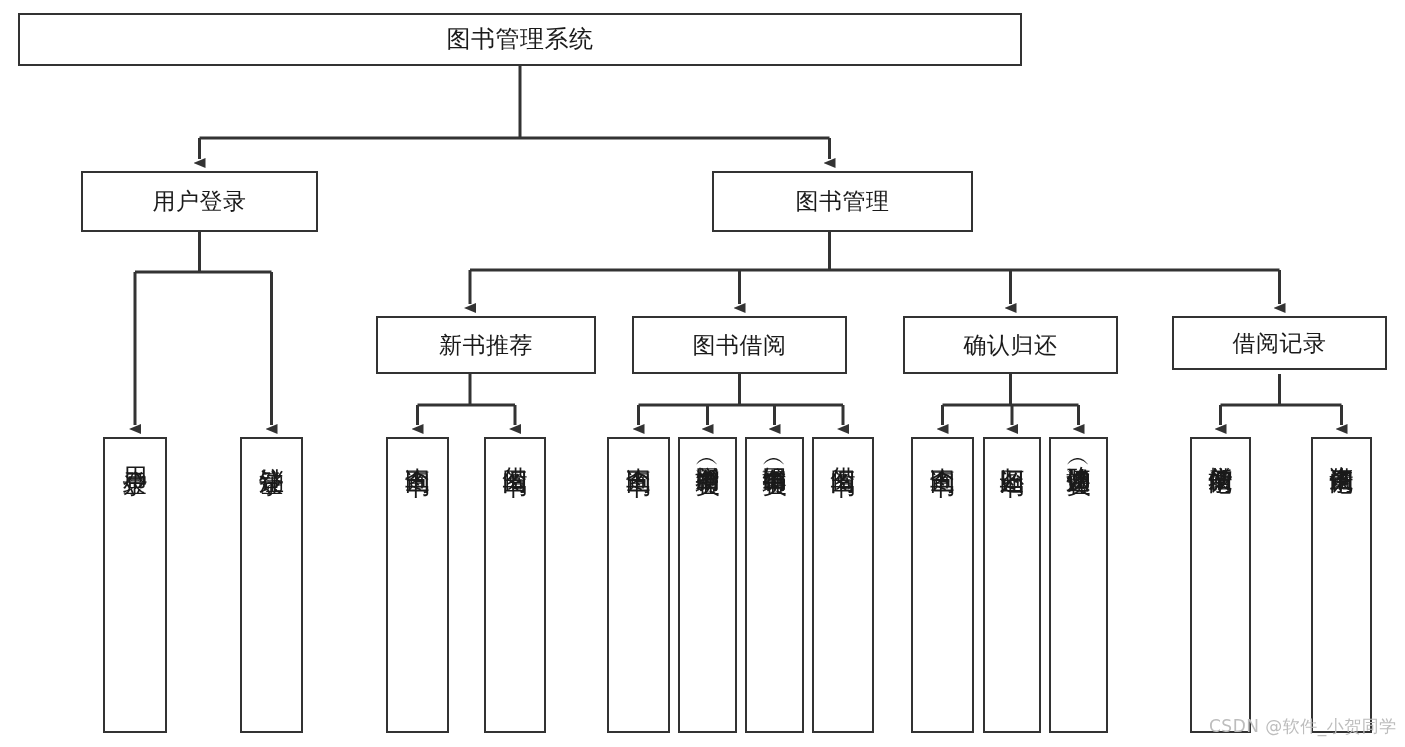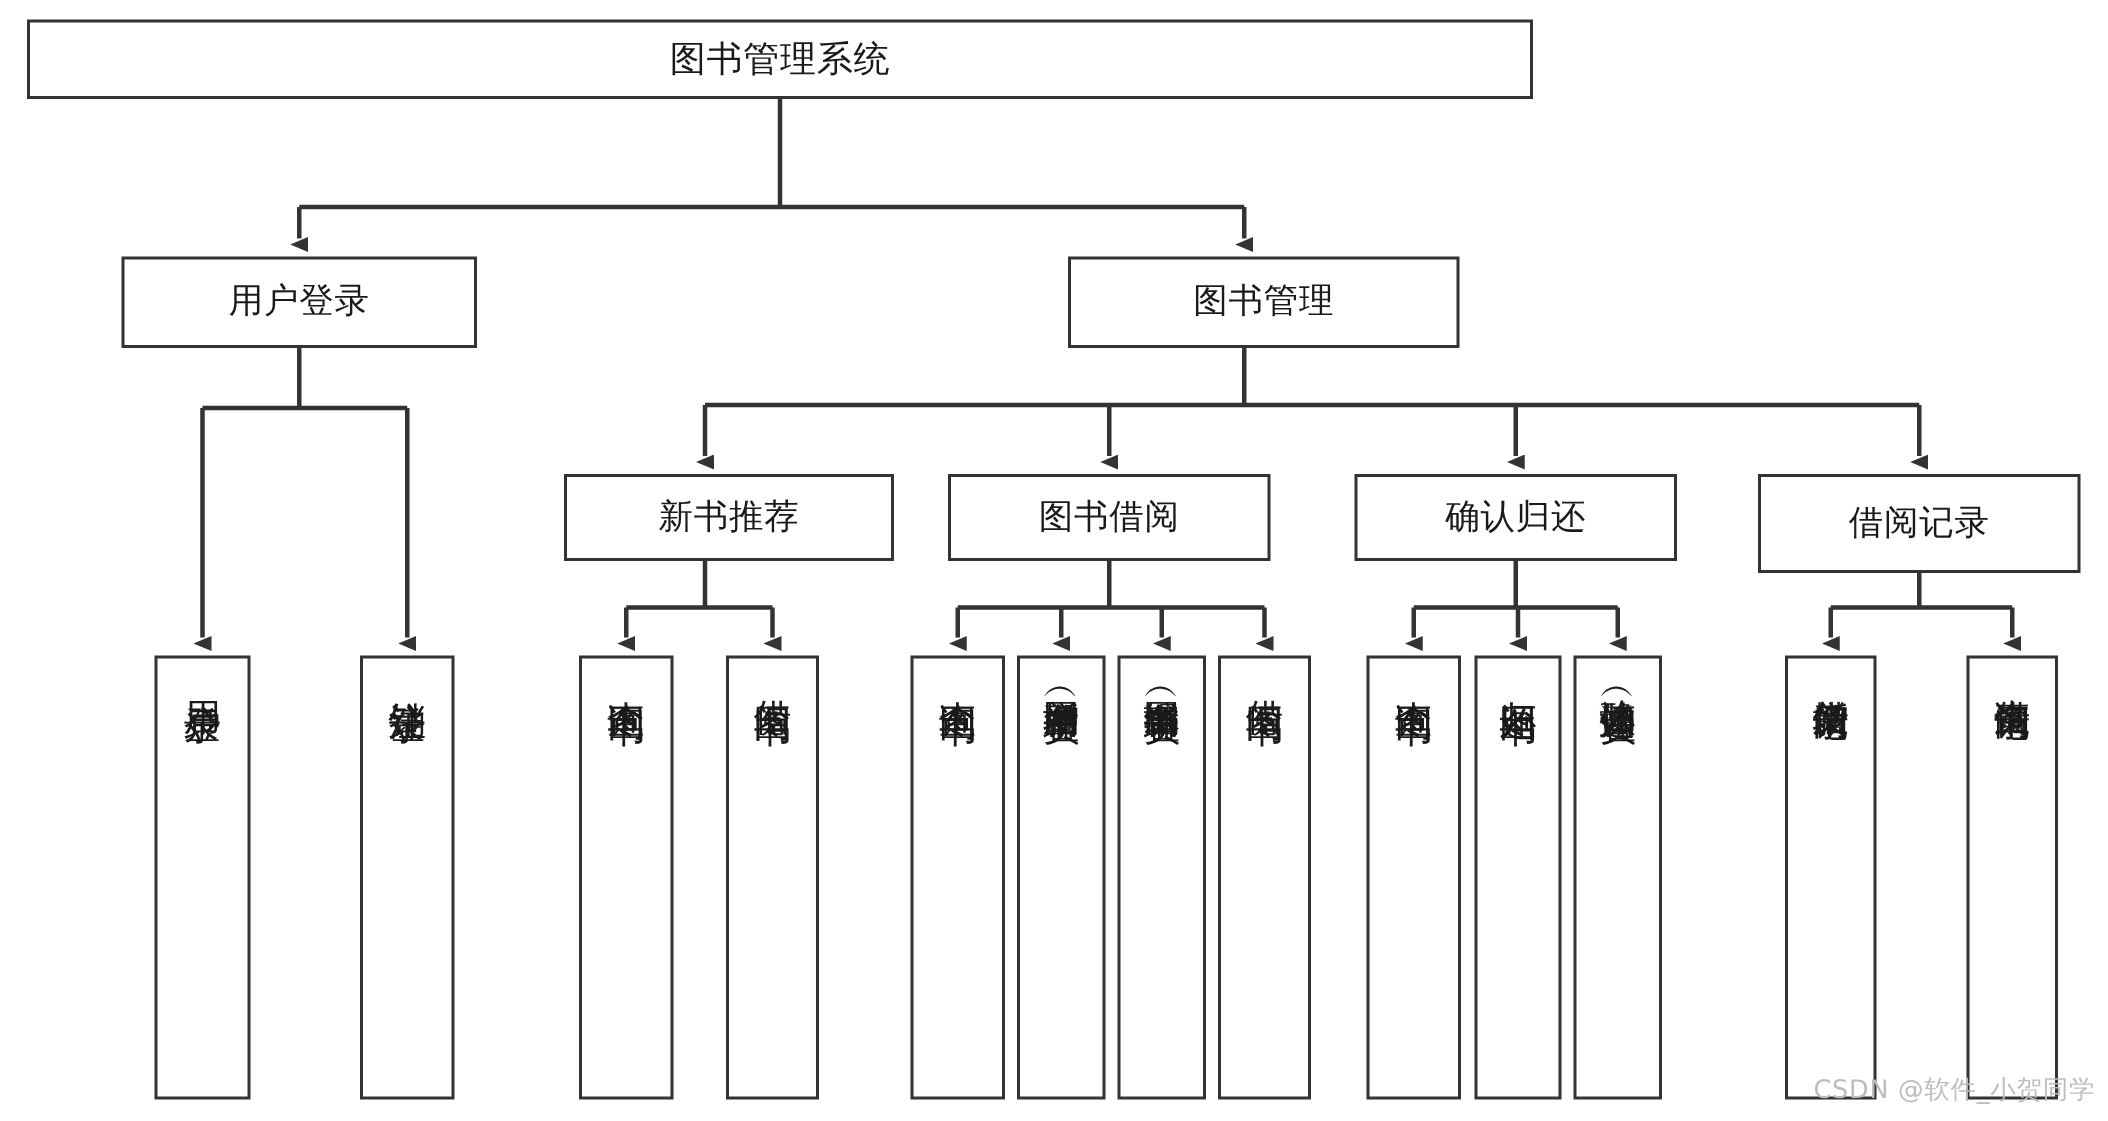--- a/index.html
+++ b/index.html
@@ -137,21 +137,21 @@
       </div>
       <div class="node h" style="left: 376px; top: 316px; width: 220px; height: 58px;">
         <span class="node-label">新书推荐</span>
       </div>
       <div class="node h" style="left: 632px; top: 316px; width: 215px; height: 58px;">
         <span class="node-label">图书借阅</span>
       </div>
       <div class="node h" style="left: 903px; top: 316px; width: 215px; height: 58px;">
         <span class="node-label">确认归还</span>
       </div>
-      <div class="node h" style="left: 1172px; top: 316px; width: 215px; height: 66px;">
+      <div class="node h" style="left: 1172px; top: 316px; width: 215px; height: 54px;">
         <span class="node-label">借阅记录</span>
       </div>
       <div class="node v" style="left: 103px; top: 437px; width: 64px; height: 296px;">
         <span class="node-label">用户登录</span>
       </div>
       <div class="node v" style="left: 240px; top: 437px; width: 63px; height: 296px;">
         <span class="node-label">注销登录</span>
       </div>
       <div class="node v" style="left: 386px; top: 437px; width: 63px; height: 296px;">
         <span class="node-label">查询图书</span>

